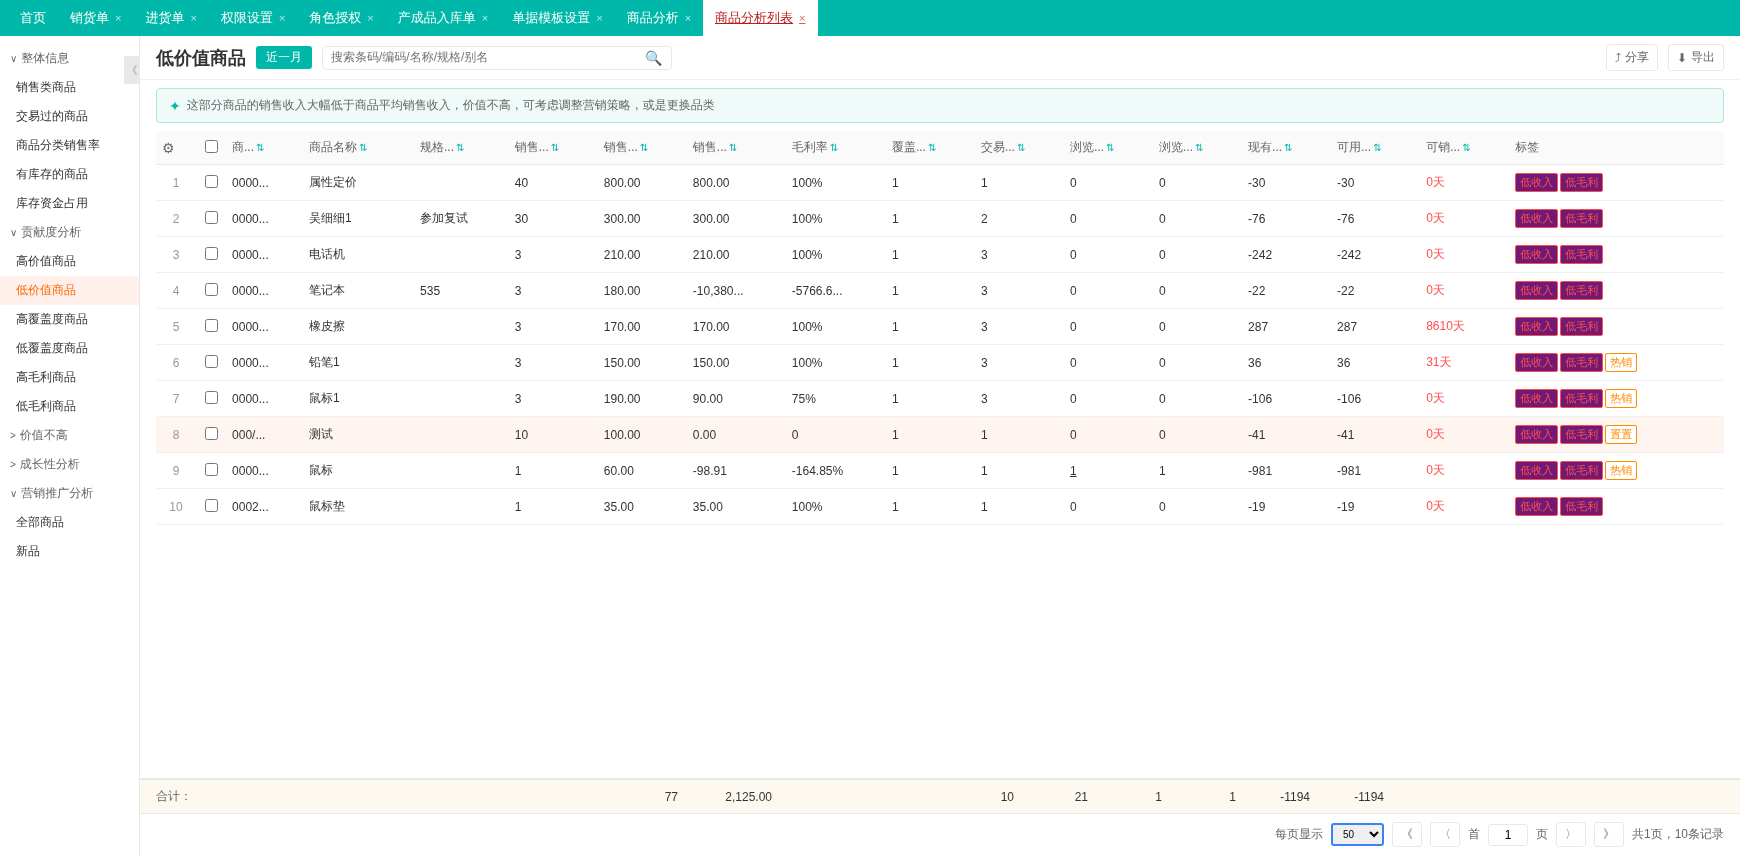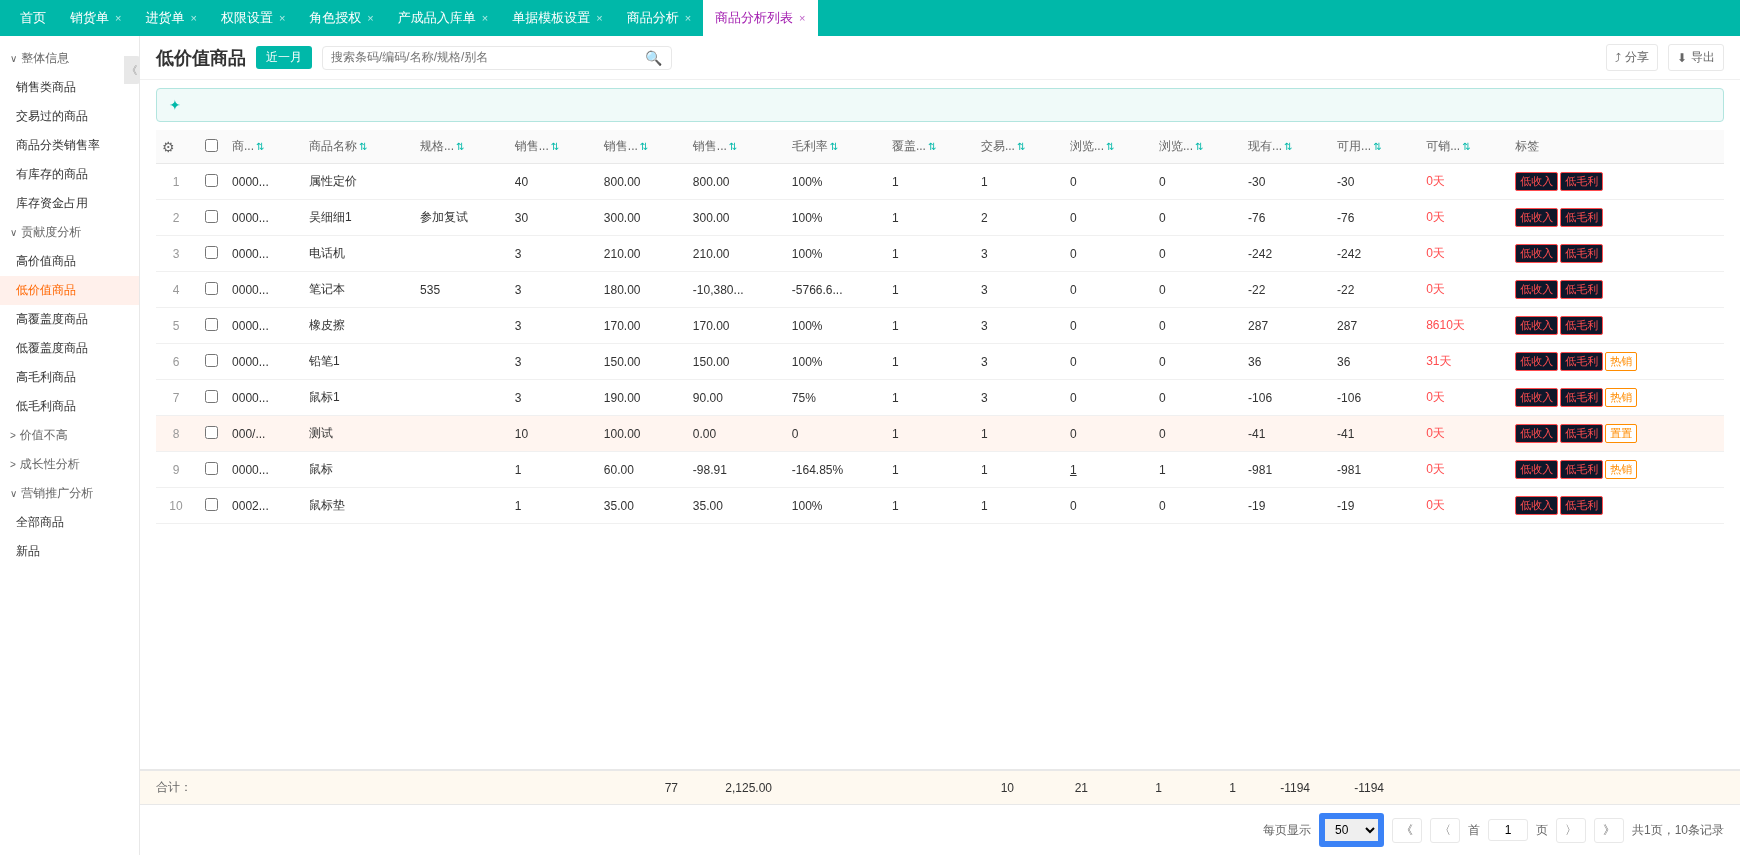--- a/index.html
+++ b/index.html
@@ -17,21 +17,21 @@
     .top-nav .nav-item {
       color: #fff;
       padding: 0 12px;
       height: 36px;
       display: flex;
       align-items: center;
       cursor: pointer;
       font-size: 13px;
       white-space: nowrap;
     }
-    .top-nav .nav-item.active { background: #fff; color: #a21caf; }
+    .top-nav .nav-item.active { background: #fff; color: #b91c1c; text-decoration: underline; }
     .top-nav .nav-item .close-x {
       margin-left: 6px;
       font-size: 11px;
       opacity: 0.7;
     }
 
     
     .main-layout {
       display: flex;
       height: calc(100vh - 36px);
@@ -181,21 +181,21 @@
       color: #333;
       white-space: nowrap;
     }
     .tag {
       display: inline-block;
       padding: 1px 4px;
       border-radius: 2px;
       font-size: 11px;
       margin-right: 2px;
     }
-    .tag-red { color: #ff4d4f; border: 1px solid #ff4d4f; background: #0f172a; }
+    .tag-red { color: #ff4d4f; border: 1px solid #ff4d4f; background: #701a75; }
     .tag-orange { color: #ff8c00; border: 1px solid #ff8c00; background: #fff; }
     .time-red { color: #ff4d4f; font-size: 12px; }
     .underline-link { text-decoration: underline; color: #333; cursor: pointer; }
     .gear-icon { color: #666; cursor: pointer; font-size: 14px; }
     .checkbox-cell { width: 30px; text-align: center; }
 
     
     .table-footer {
       background: #fef9f0;
       border-top: 2px solid #e8e8e8;
@@ -223,24 +223,24 @@
       align-items: center;
       justify-content: flex-end;
       padding: 8px 16px;
       border-top: 1px solid #e8e8e8;
       background: #fff;
       gap: 8px;
       font-size: 12px;
       color: #666;
     }
     .page-size-select {
-      border: 6px solid #3b82f6;
+      border: 2px solid #3b82f6;
       padding: 3px 6px;
       border-radius: 3px;
-      font-size: 12px;
+      font-size: 10px;
     }
     .page-btn {
       border: 1px solid #e8e8e8;
       background: #fff;
       padding: 3px 8px;
       cursor: pointer;
       border-radius: 3px;
       color: #666;
       font-size: 12px;
     }
@@ -362,20 +362,21 @@
         </button>
         <button class="action-btn">
           <span>⬇</span>
           <span>导出</span>
         </button>
       </div>
     </div>
 
     <div class="info-banner">
       <span class="info-icon">✦</span>
+      <span>这部分商品的销售收入大幅低于商品平均销售收入，价值不高，可考虑调整营销策略，或是更换品类</span>
     </div>
 
     <div class="table-wrapper">
       <table>
         <thead>
           <tr>
             <th><span class="gear-icon">⚙</span></th>
             <th class="checkbox-cell"><input type="checkbox" style=""></th>
             <th>商...<span class="sort-icon">⇅</span></th>
             <th>商品名称<span class="sort-icon">⇅</span></th>

